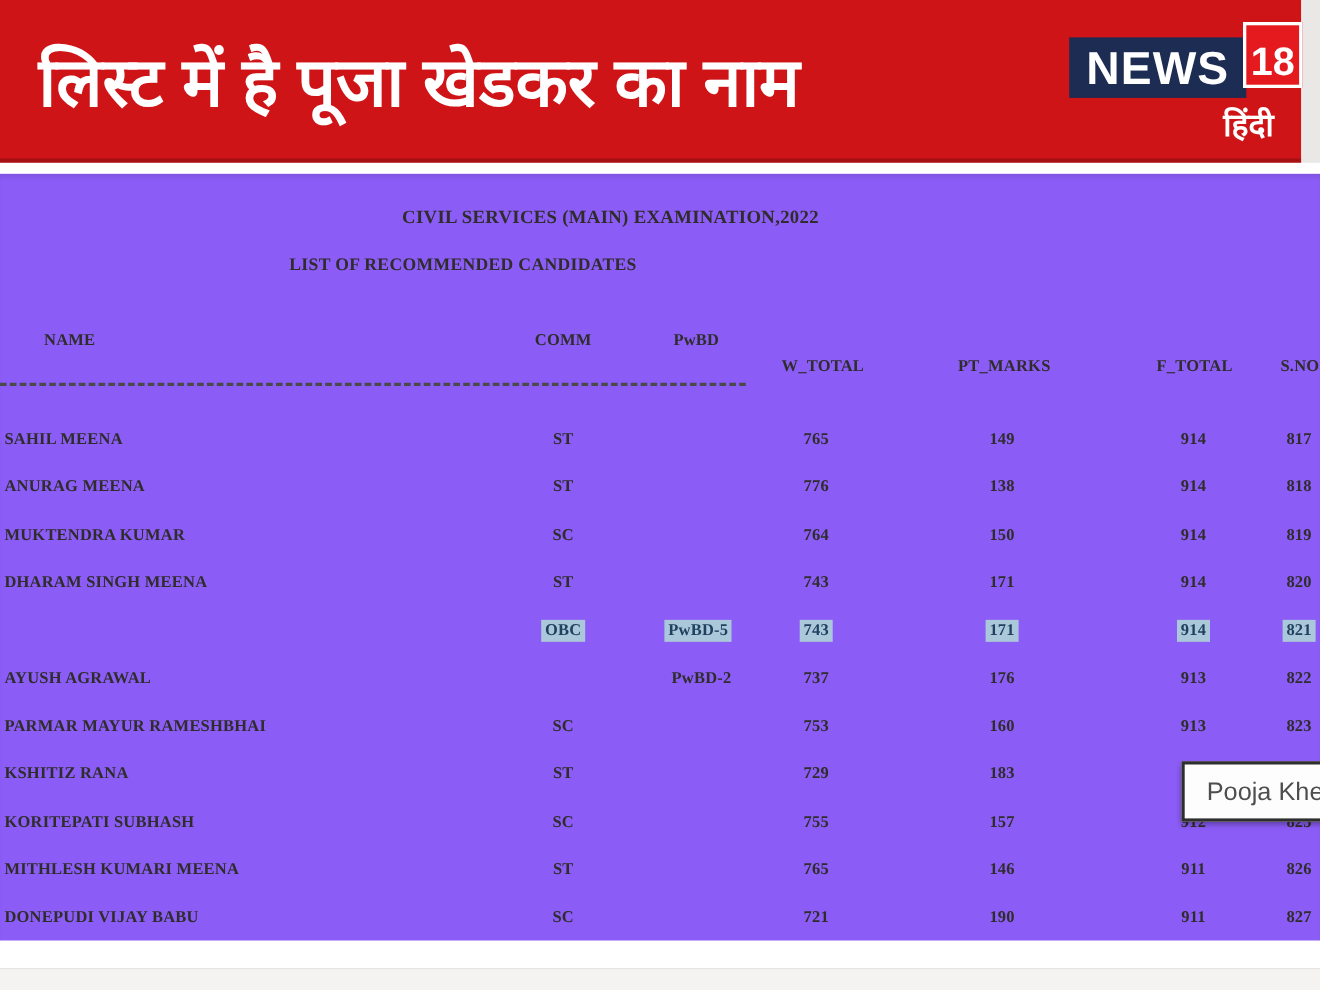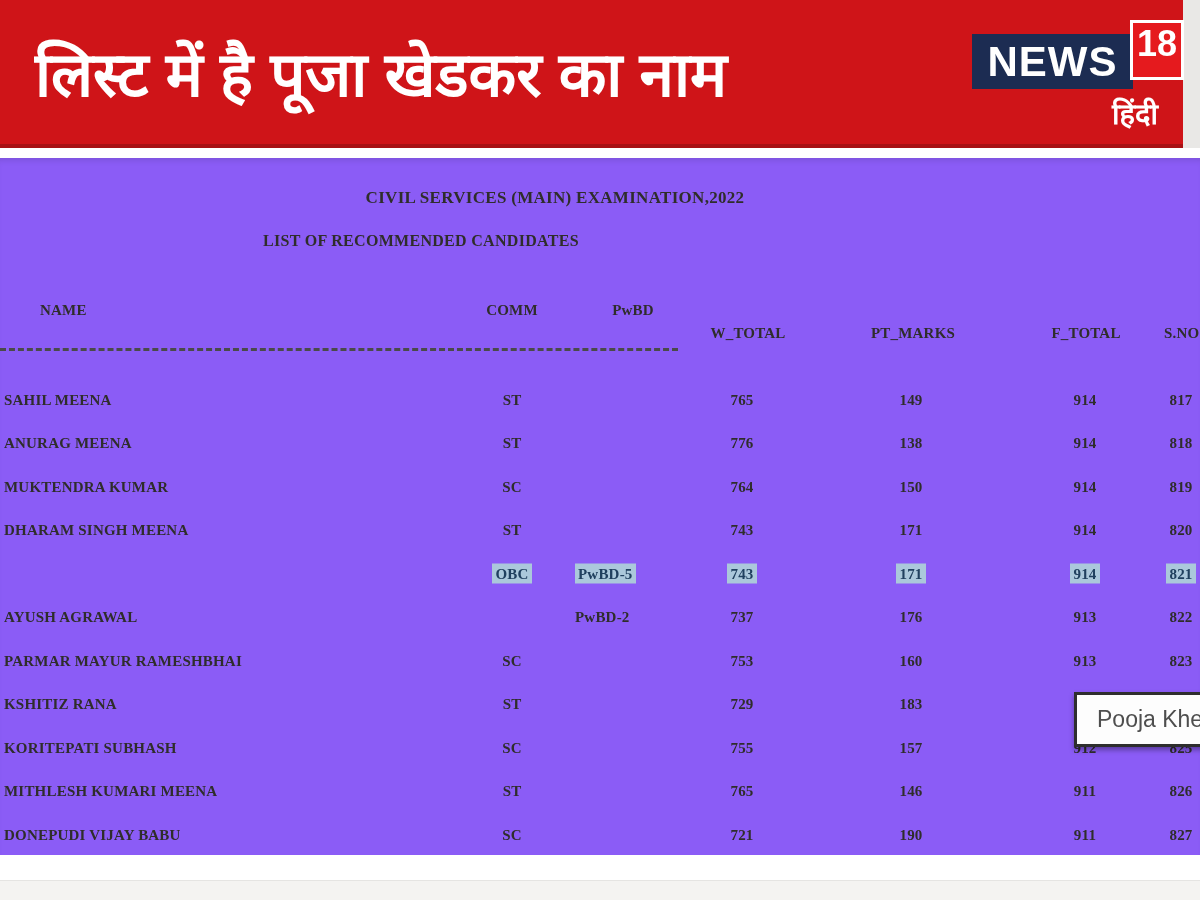--- a/index.html
+++ b/index.html
@@ -26,21 +26,21 @@
   }
   .logo-news {
     position: absolute; left: 972px; top: 34px; width: 161px; height: 55px;
     background: #1c2c52; display: flex; align-items: center; justify-content: center;
     color: #ffffff; font-weight: bold; font-size: 42px; letter-spacing: 1px;
     font-family: "Liberation Sans", sans-serif;
   }
   .logo-18 {
     position: absolute; left: 1130px; top: 20px; width: 54px; height: 60px;
     background: #e51a1e; border: 3px solid #ffffff;
-    display: flex; align-items: flex-start; justify-content: center;
+    display: flex; align-items: flex-end; justify-content: center;
     color: #ffffff; font-weight: bold; font-size: 36px;
     font-family: "Liberation Sans", sans-serif;
   }
   .logo-lang {
     position: absolute; left: 1090px; top: 93px; width: 90px; height: 38px;
     display: flex; align-items: center; justify-content: center;
     color: #ffffff; font-weight: bold; font-size: 29px;
     font-family: "Liberation Sans", "DejaVu Sans", sans-serif;
   }
 
@@ -74,21 +74,21 @@
     border-top: 3px dashed #4a4a4a;
   }
   .rows { position: absolute; top: 220px; left: 0; width: 1200px; }
   .t-row { position: relative; width: 1200px; height: 43.5px; }
   .t-row .cell {
     position: absolute; top: 50%; transform: translateY(-50%);
     font-size: 15px; letter-spacing: 0.2px; white-space: nowrap;
   }
   .c-name  { left: 4px; }
   .c-comm  { left: 472px; width: 80px; text-align: center; }
-  .c-pwbd  { left: 575px; width: 90px; text-align: left; }
+  .c-pwbd  { left: 575px; width: 90px; text-align: right; }
   .c-wtotal{ left: 702px; width: 80px; text-align: center; }
   .c-pt    { left: 871px; width: 80px; text-align: center; }
   .c-ftotal{ left: 1045px; width: 80px; text-align: center; }
   .c-sno   { left: 1146px; width: 70px; text-align: center; }
   .cell.hl span, .cell.hl { color: #20405f; }
   .hl-bg { background: #abc8db; padding: 2px 3px; }
 
   
   .tooltip {
     position: absolute; left: 1074px; top: 692px; width: 170px; height: 55px;

